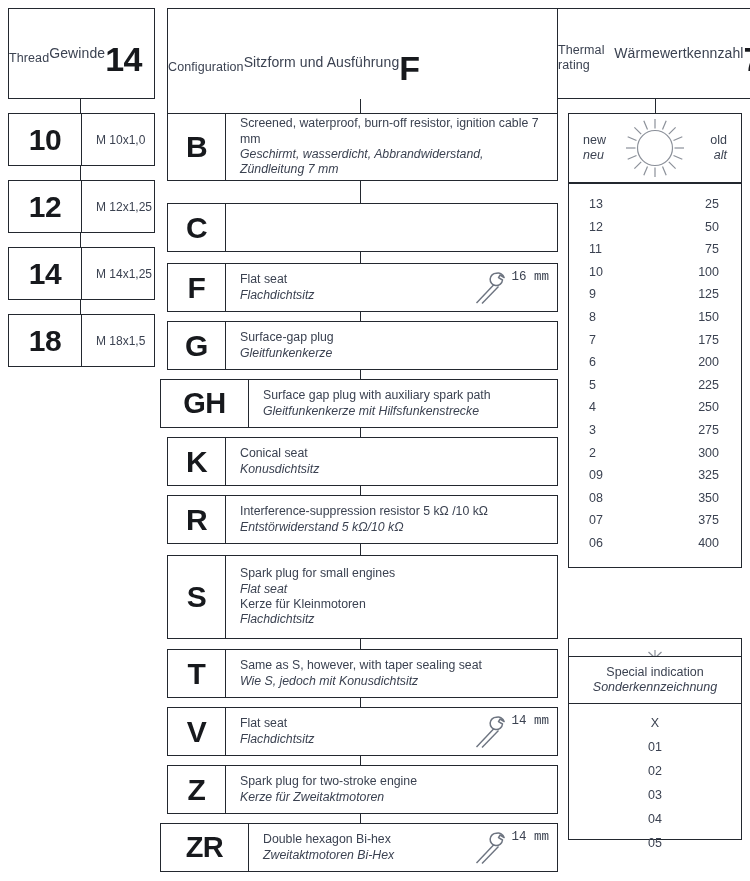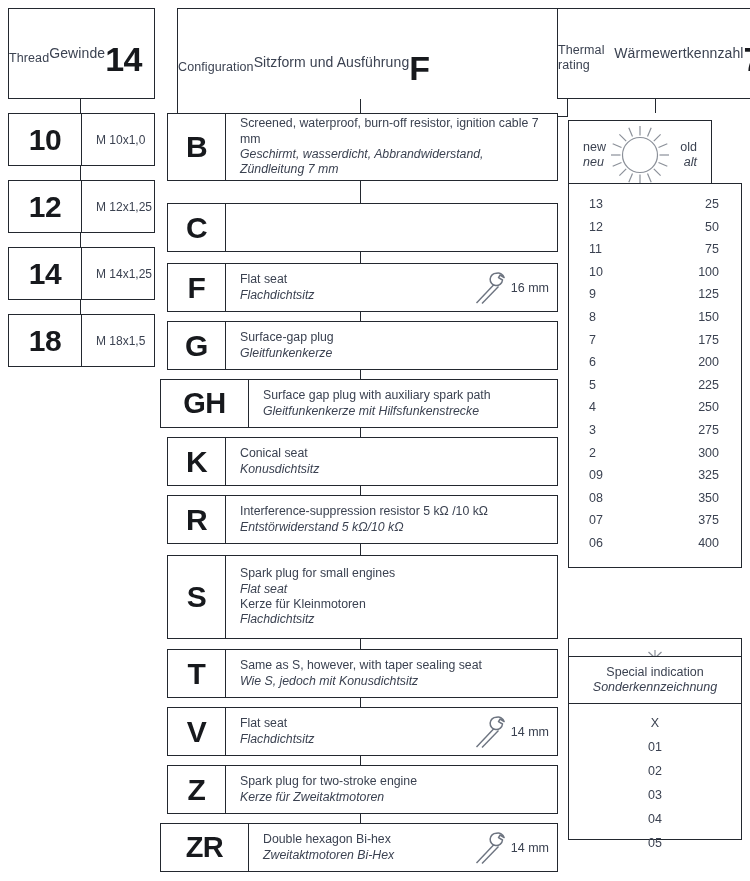--- a/index.html
+++ b/index.html
@@ -80,21 +80,21 @@
     display: flex; align-items: center;
     padding-left: 14px;
   }
   .cfg-lines { font-size: 12.3px; line-height: 15.4px; }
   .cfg-lines .it { font-style: italic; }
   .wrench-wrap {
     position: absolute;
     right: 8px;
     top: 50%;
     transform: translateY(-50%);
-    display: flex; align-items: center;
+    display: flex;  font-family: Liberation Mono, monospace;
   }
   .wrench-size {
     font-size: 12.5px;
     margin-left: 3px;
   }
   
   .sun-box, .snow-box {
     display: flex; align-items: center; justify-content: center;
     position: relative;
   }
@@ -163,21 +163,21 @@
   <div class="thread-code">14</div>
   <div class="thread-desc">M 14x1,25</div>
 </div>
 <div class="vline" style="left:80px; top:300px; height:14px;"></div>
 
 <div class="box thread-row" style="left:8px; top:314px; width:147px; height:53px;">
   <div class="thread-code">18</div>
   <div class="thread-desc">M 18x1,5</div>
 </div>
 
-<div class="box hdr" style="left:167px; top:8px; width:391px; height:109px;margin-left:10px;">
+<div class="box hdr" style="left:167px; top:8px; width:391px; height:109px;">
   <div class="t1">Configuration</div>
   <div class="t2">Sitzform und Ausführung</div>
   <div class="big">F</div>
 </div>
 <div class="vline" style="left:360px; top:99px; height:14px;"></div>
 
 <div class="box cfg-row" style="left:167px; top:113px; width:391px; height:68px;">
   <div class="cfg-code">B</div>
   <div class="cfg-body">
     <div class="cfg-lines">
@@ -335,21 +335,21 @@
   </div>
 </div>
 
 <div class="box hdr" style="left:536px; top:8px; width:206px; height:91px;margin-left:21px;">
   <div class="t1">Thermal rating</div>
   <div class="t2">Wärmewertkennzahl</div>
   <div class="big">7</div>
 </div>
 <div class="vline" style="left:655px; top:99px; height:14px;"></div>
 
-<div class="box sun-box" style="left:568px; top:120px; width:144px; height:70px;">
+<div class="box sun-box" style="left:568px; top:113px; width:174px; height:70px;">
   <div class="sun-lbl left">
     <span>new</span>
     <span class="it">neu</span>
   </div>
   <span>
     <svg width="62" height="62" viewBox="0 0 62 62">
       <circle cx="31" cy="31" r="17.5" fill="none" stroke="#8b9099" stroke-width="1.2"></circle>
       <g stroke="#8b9099" stroke-width="1.2">
         <line x1="31" y1="11.5" x2="31" y2="2"></line>
         <line x1="31" y1="50.5" x2="31" y2="60"></line>

